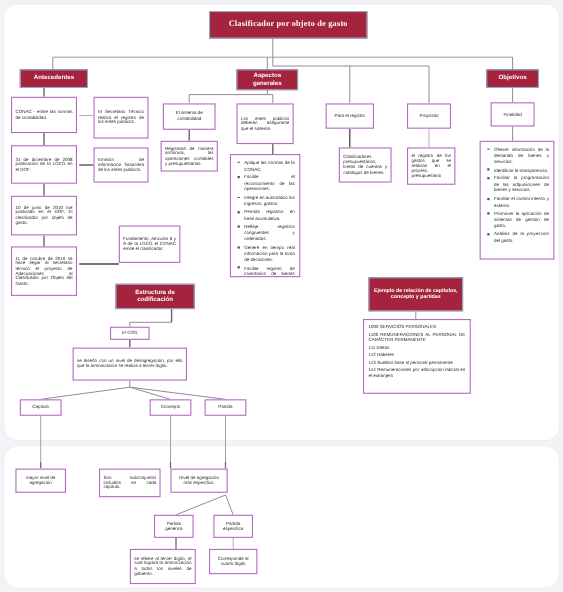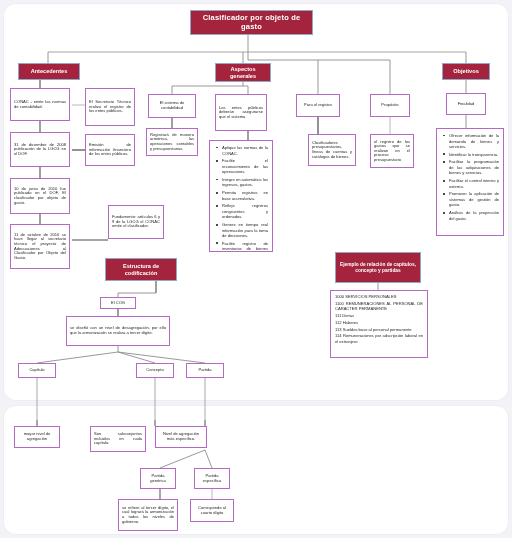--- a/index.html
+++ b/index.html
@@ -124,21 +124,21 @@
 
       <line x1="205" y1="450" x2="160" y2="468"></line>
       <line x1="205" y1="450" x2="212" y2="468"></line>
       <line x1="160" y1="489" x2="160" y2="499" stroke="#6b6b6b" stroke-width="1.2"></line>
       <line x1="212" y1="489" x2="212" y2="499" stroke="#b0b0b0"></line>
 
       <line x1="378" y1="283" x2="378" y2="290"></line>
     </g>
   </svg>
 
-  <div class="hdr title" id="t-main" style="left:190px;top:10px;width:123px;height:25px;">
+  <div class="hdr title" id="t-main" style="left:190px;top:10px;width:144px;height:25px;font-family:Liberation Serif, serif;">
     <span>Clasificador por objeto de gasto</span>
   </div>
 
   <div class="hdr hsm" style="left:18px;top:63px;width:62px;height:17px;">
     <span>Antecedentes</span>
   </div>
 
   <div class="hdr hsm" style="left:215px;top:63px;width:56px;height:19px;">
     <span>Aspectos generales</span>
   </div>

